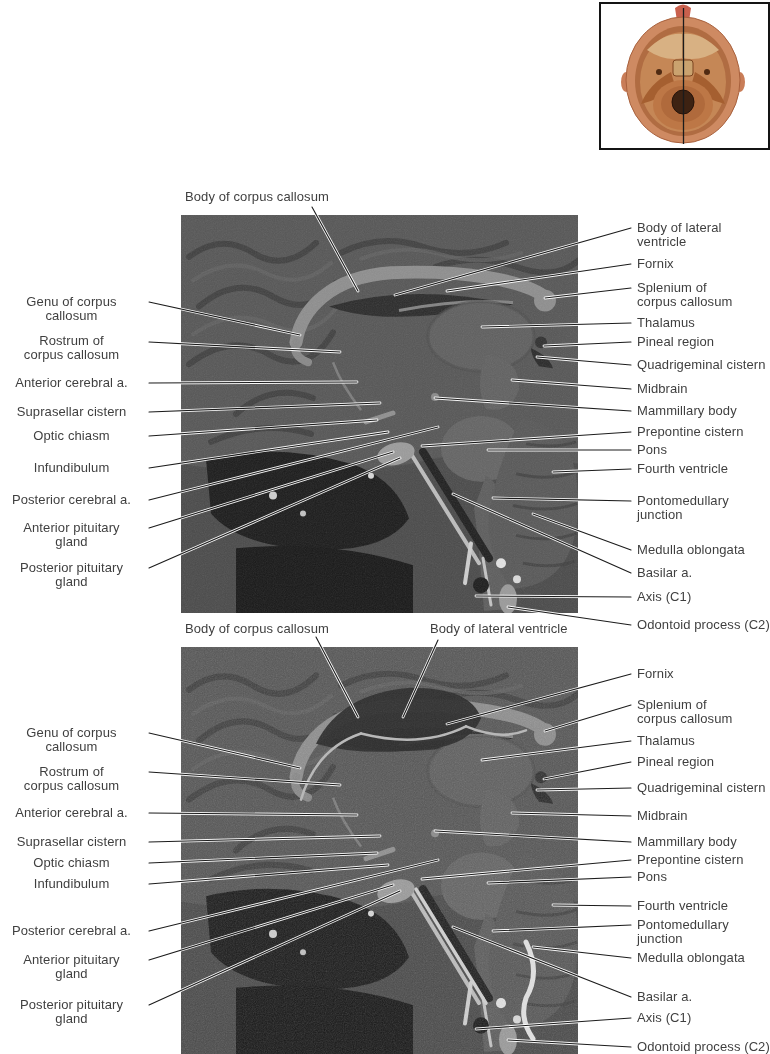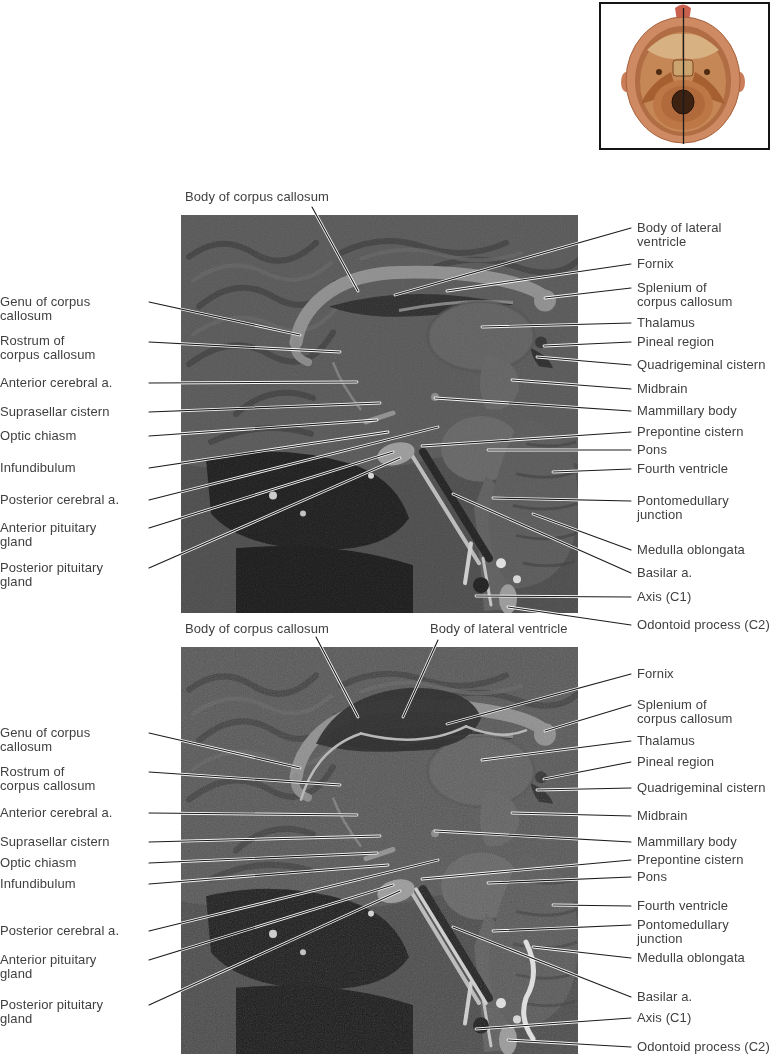--- a/index.html
+++ b/index.html
@@ -4,21 +4,21 @@
 <style>
   html,body{margin:0;padding:0;background:#ffffff;}
   .page{
     position:relative;width:770px;height:1054px;background:#ffffff;overflow:hidden;
     font-family:"Liberation Sans","DejaVu Sans",sans-serif;
   }
   .lbl{
     position:absolute;font-size:13px;line-height:14px;color:#3f3f3f;
     white-space:pre-line;letter-spacing:.1px;
   }
-  .lbl-left{left:0;width:143px;text-align:left;}
+  .lbl-left{left:0;width:143px;text-align:center;}
   .lbl-right{left:637px;width:140px;text-align:left;}
   .mri-panel{position:absolute;overflow:hidden;background:#4a4a4a;}
   .mri-panel svg{display:block;width:100%;height:100%;}
   .inset-frame{
     position:absolute;left:599px;top:2px;width:167px;height:144px;
     border:2px solid #141414;background:#ffffff;
   }
   .inset-frame svg{display:block;width:100%;height:100%;}
   #lines-overlay{position:absolute;left:0;top:0;pointer-events:none;}
   .defs-holder{position:absolute;width:0;height:0;overflow:hidden;}

